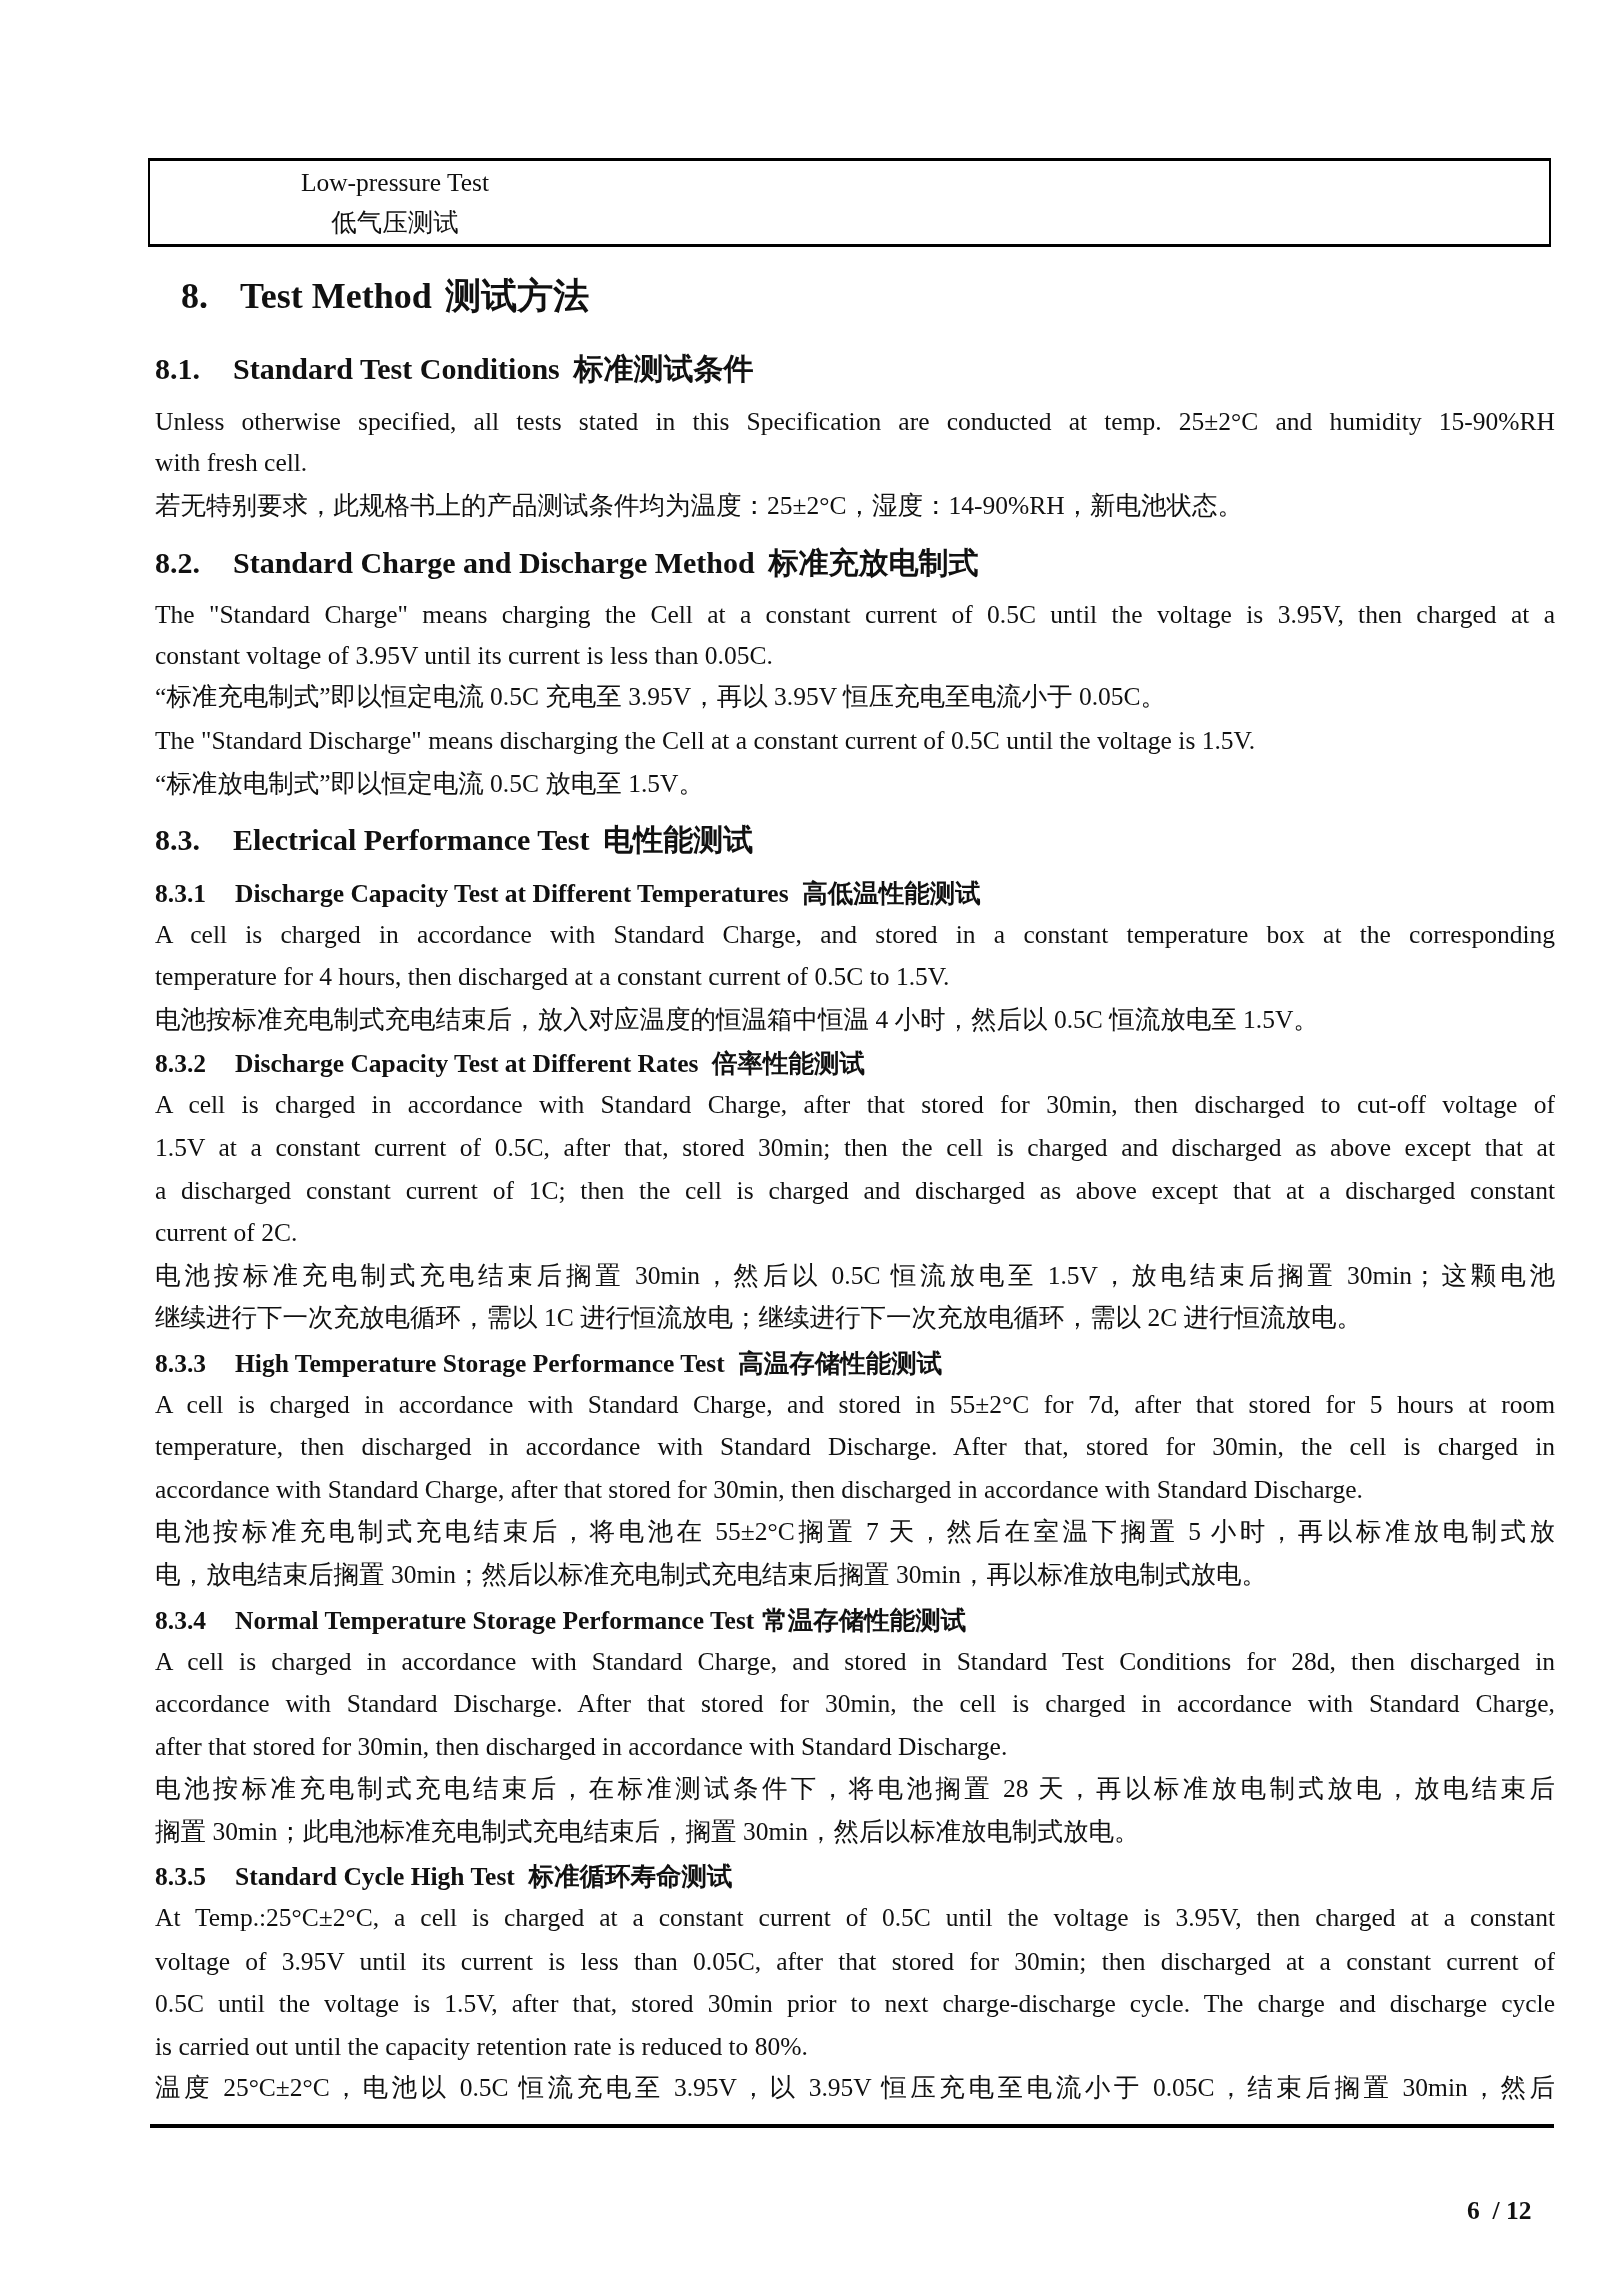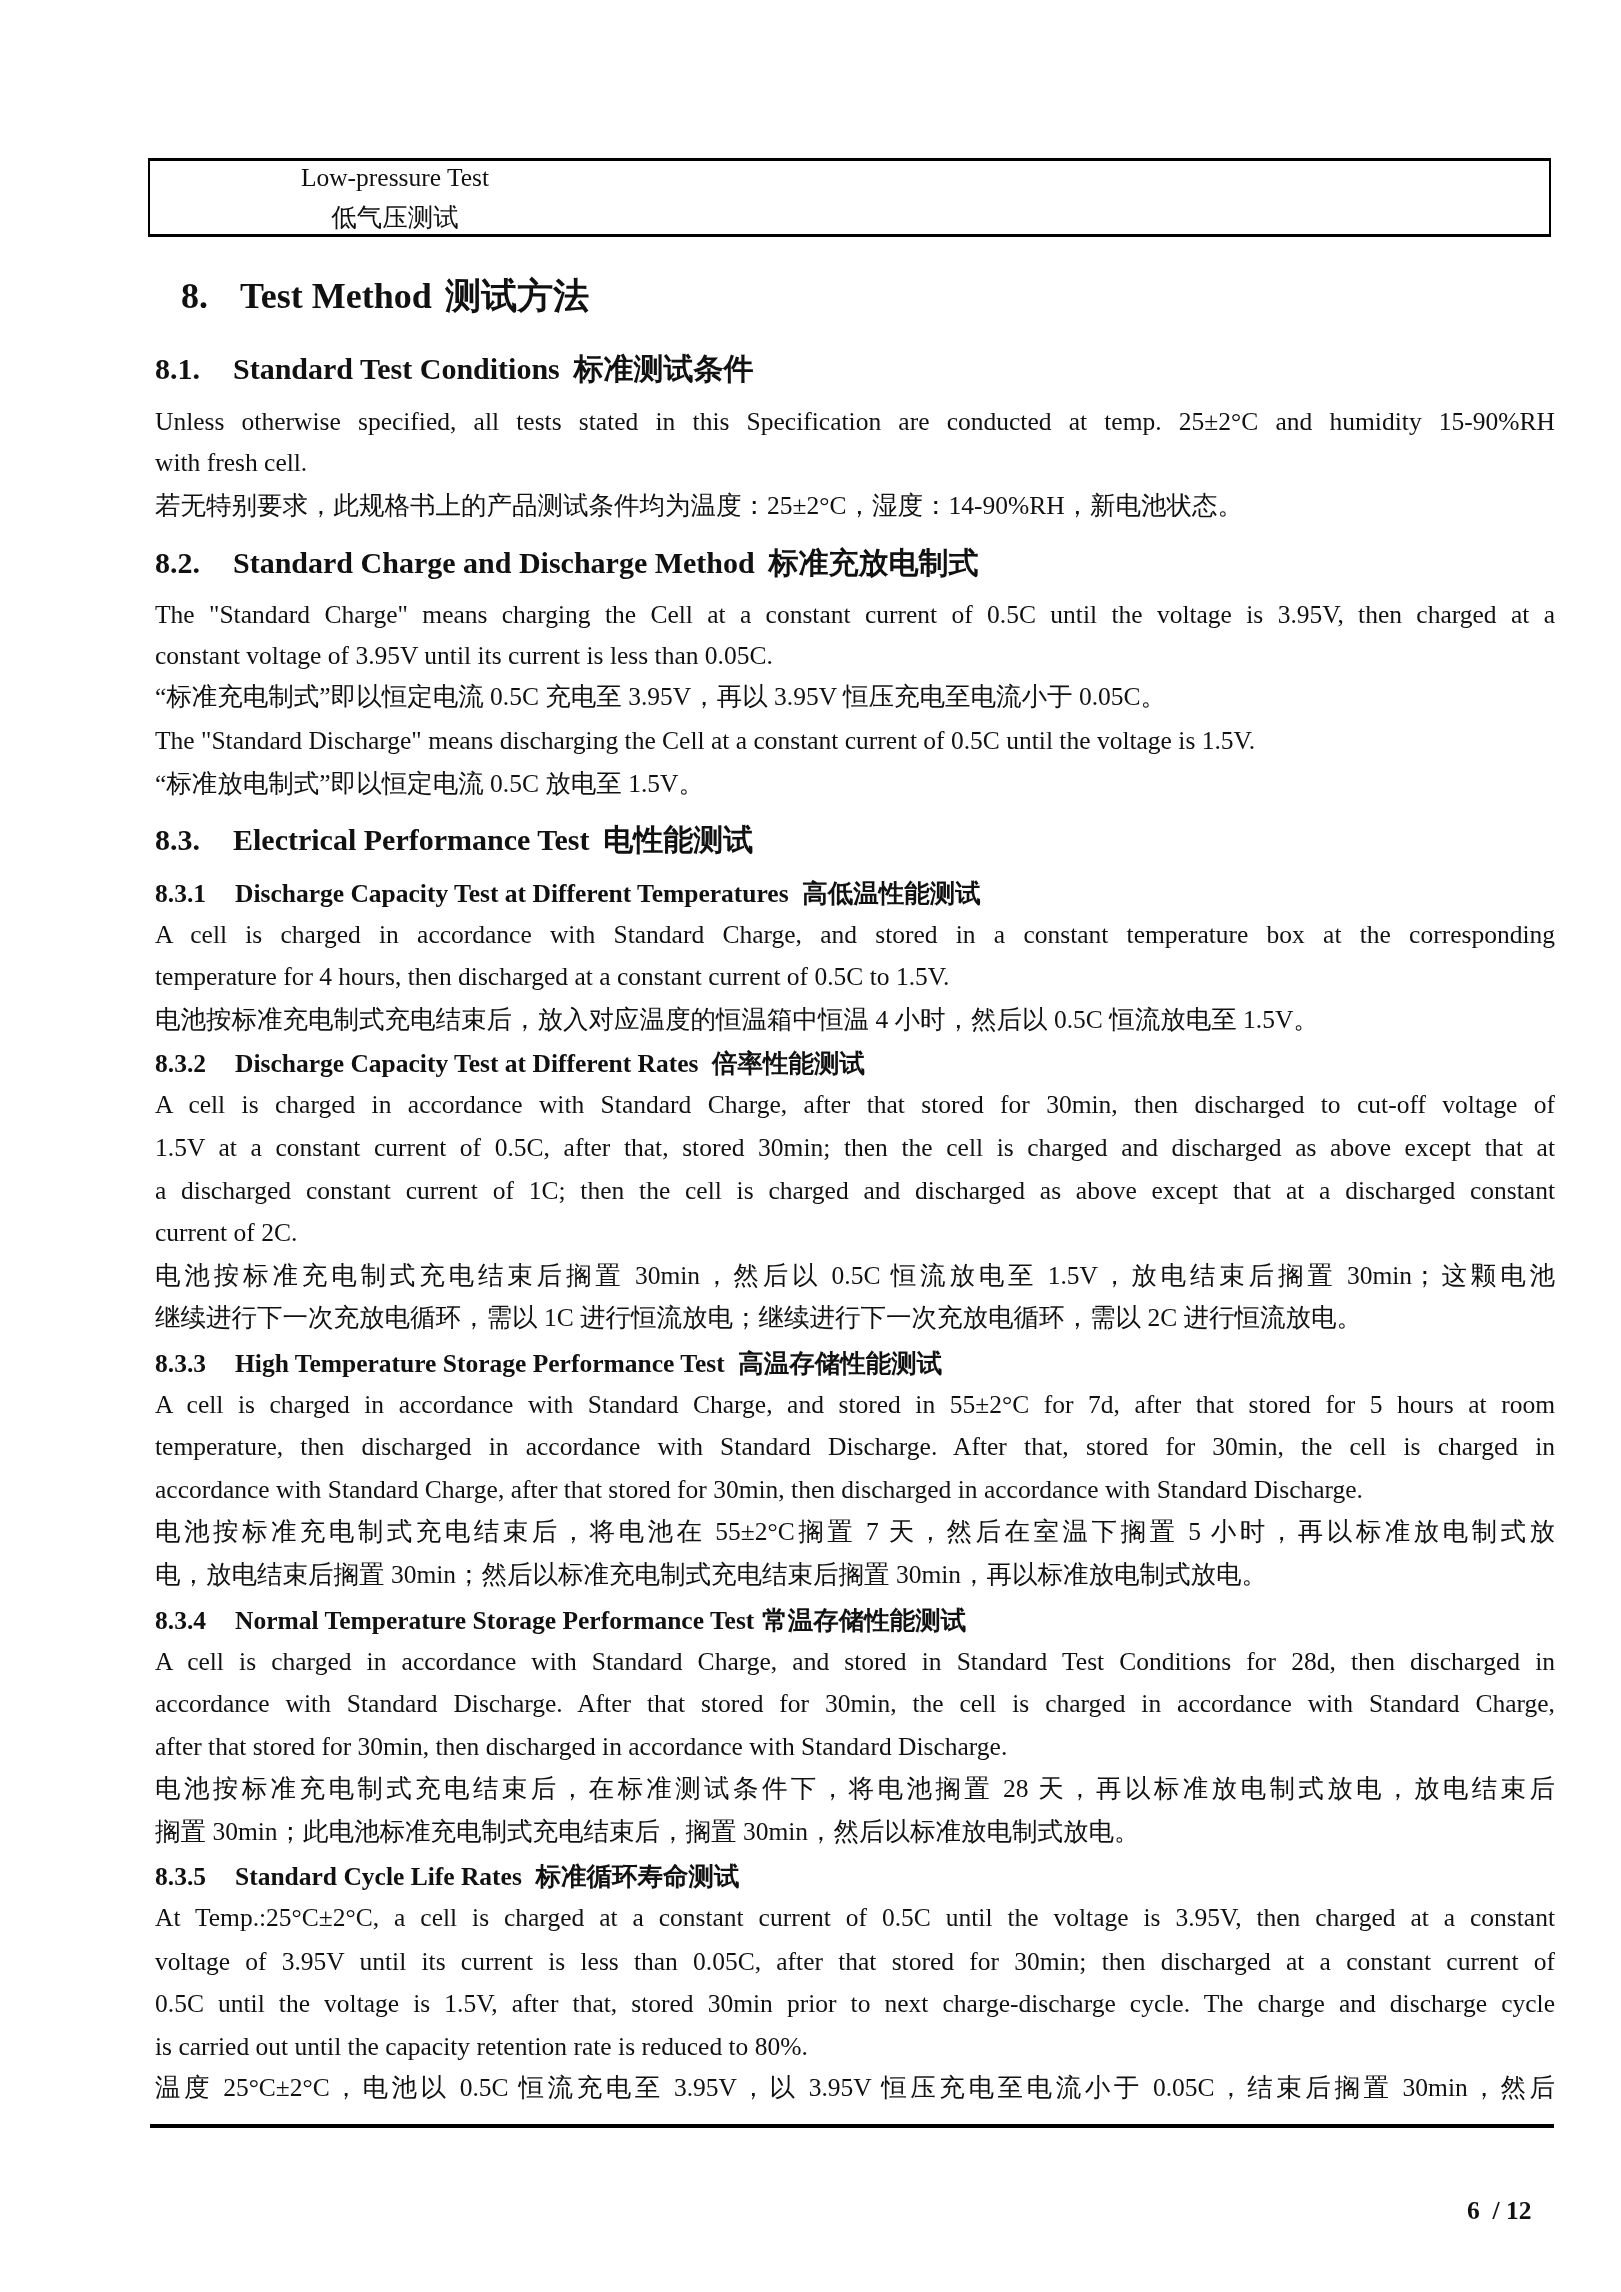--- a/index.html
+++ b/index.html
@@ -1,18 +1,18 @@
 <!DOCTYPE html>
 <html><head>
 <meta charset="utf-8">
 <style>
   html, body { margin:0; padding:0; background:#ffffff; }
   body { width:1621px; height:2293px; position:relative; overflow:hidden;
          font-family:"Liberation Serif","DejaVu Serif",serif; color:#111; }
-  .tbl { position:absolute; left:148px; top:158px; width:1403px; height:79px;
+  .tbl { position:absolute; left:148px; top:158px; width:1403px; height:89px;
          border:2.9px solid #000; border-top-width:3.9px; border-bottom-width:3.9px; display:flex; box-sizing:border-box; }
   .cell { box-sizing:border-box; display:flex; flex-direction:column; justify-content:center; align-items:center;
           font-size:25.5px; line-height:40px; text-align:center; }
   .cell + .cell { border-left:2px solid #000; }
   .c1 { width:490px; } .c2 { width:468px; } .c3 { flex:1; }
   .h1 { position:absolute; left:155px; font-weight:bold; font-size:36px; white-space:nowrap;margin-left:26px; }
   .h2 { position:absolute; left:155px; font-weight:bold; font-size:30px; white-space:nowrap; }
   .h3 { position:absolute; left:155px; font-weight:bold; font-size:25.5px; white-space:nowrap; }
   .num { display:inline-block; }
   .h1 .num { width:59px; } .h2 .num { width:78px; } .h3 .num { width:80px; }
@@ -85,21 +85,21 @@
 <div class="h3" style="top:1603px">
   <span class="num">8.3.4</span><span>Normal Temperature Storage Performance Test</span><span class="cn" style="margin-left:8px">常温存储性能测试</span>
 </div>
 <div class="line j" style="top:1646px">A cell is charged in accordance with Standard Charge, and stored in Standard Test Conditions for 28d, then discharged in</div>
 <div class="line j" style="top:1688px">accordance with Standard Discharge. After that stored for 30min, the cell is charged in accordance with Standard Charge,</div>
 <div class="line" style="top:1731px">after that stored for 30min, then discharged in accordance with Standard Discharge.</div>
 <div class="line j" style="top:1773px">电池按标准充电制式充电结束后，在标准测试条件下，将电池搁置 28 天，再以标准放电制式放电，放电结束后</div>
 <div class="line" style="top:1816px">搁置 30min；此电池标准充电制式充电结束后，搁置 30min，然后以标准放电制式放电。</div>
 
 <div class="h3" style="top:1859px">
-  <span class="num">8.3.5</span><span>Standard Cycle Life Rates</span><span class="cn">标准循环寿命测试</span>
+  <span class="num">8.3.5</span><span>Standard Cycle High Test</span><span class="cn">标准循环寿命测试</span>
 </div>
 <div class="line j" style="top:1902px">At Temp.:25°C±2°C, a cell is charged at a constant current of 0.5C until the voltage is 3.95V, then charged at a constant</div>
 <div class="line j" style="top:1946px">voltage of 3.95V until its current is less than 0.05C, after that stored for 30min; then discharged at a constant current of</div>
 <div class="line j" style="top:1988px">0.5C until the voltage is 1.5V, after that, stored 30min prior to next charge-discharge cycle. The charge and discharge cycle</div>
 <div class="line" style="top:2031px">is carried out until the capacity retention rate is reduced to 80%.</div>
 <div class="line j" style="top:2072px">温度 25°C±2°C，电池以 0.5C 恒流充电至 3.95V，以 3.95V 恒压充电至电流小于 0.05C，结束后搁置 30min，然后</div>
 
 <div class="footer-rule"></div>
 <div class="pagenum">6  / 12</div>
 

